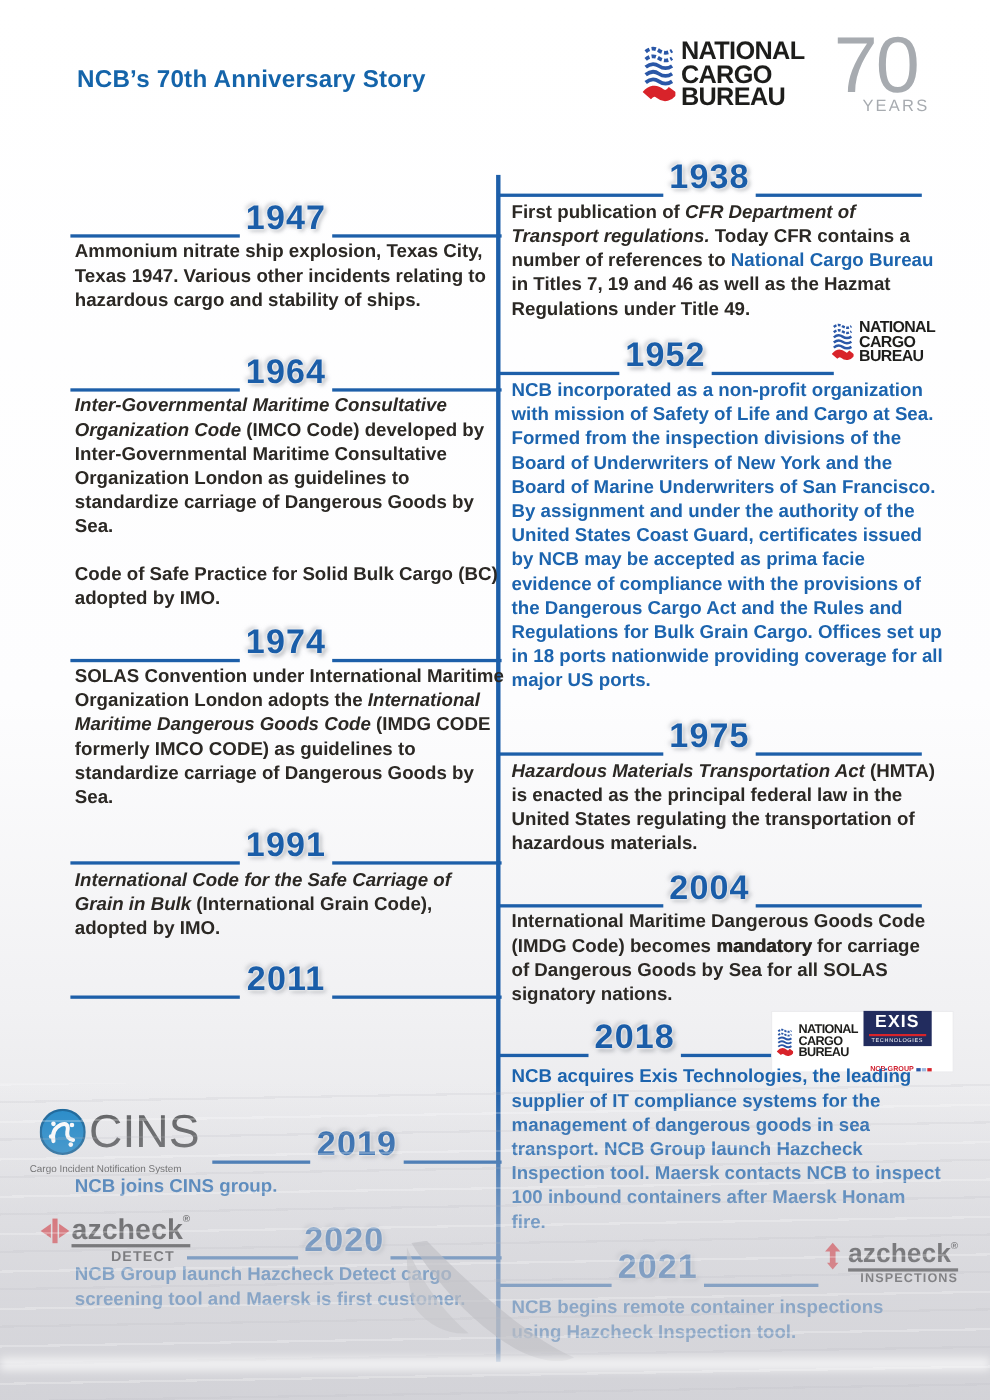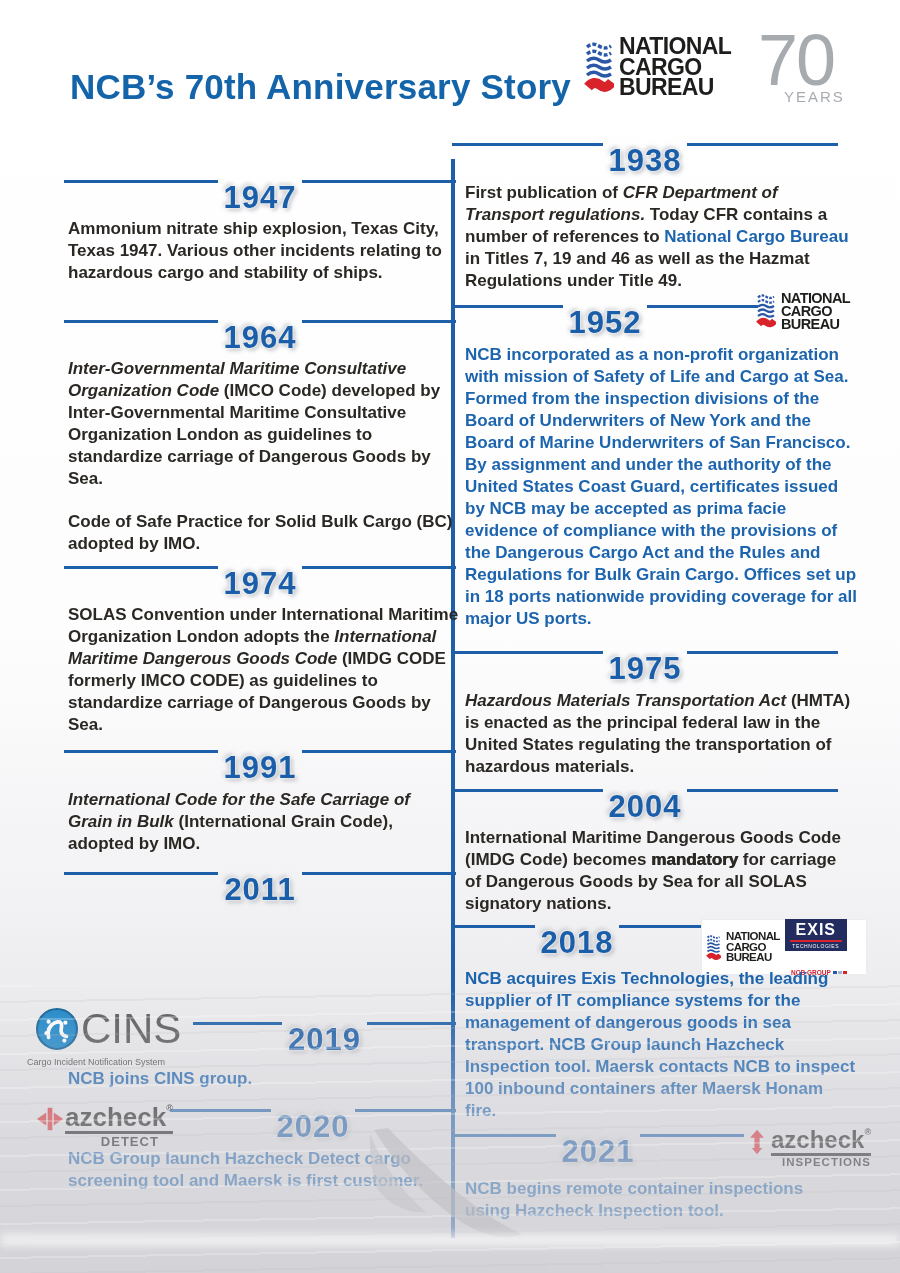--- a/index.html
+++ b/index.html
@@ -1,21 +1,21 @@
 <!DOCTYPE html>
 <html><head>
 <meta charset="utf-8">
 <style>
   html,body{margin:0;padding:0;background:#fff;}
   .page{position:relative;width:900px;height:1273px;overflow:hidden;
         font-family:"Liberation Sans",sans-serif;
         background:linear-gradient(180deg,#ffffff 0%,#fdfdfe 50%,#f1f1f3 72%,#e3e3e6 90%,#e9e9eb 100%);}
   
   .vline{position:absolute;left:451px;top:159px;width:4px;height:1079px;background:#1d5fa9;}
-  .year-row{position:absolute;display:flex;align-items:flex-start;height:36px;}
+  .year-row{position:absolute;display:flex;align-items:flex-end;height:36px;}
   .hline{flex:1;height:3px;background:#1d5fa9;}
   .year{font-size:31px;font-weight:700;color:#1a5da8;margin:0 6px;letter-spacing:1px;
         text-shadow:0 0 2px #fff,0 0 4px #fff,2px 2px 4px rgba(150,154,160,.8),-2px -2px 4px rgba(150,154,160,.6);}
   .txt{position:absolute;font-size:17px;line-height:22px;color:#2b2824;font-weight:700;}
   .txt p{margin:0 0 21px;}
   .it{font-style:italic;}
   .bd{text-shadow:.6px 0 currentColor;}
   .blue{color:#1c64ae;}
   
   #yr-1938{left:452px;top:143px;width:386px}  #tx-1938{left:465px;top:182px;width:388px}
@@ -25,21 +25,21 @@
   #yr-1974{left:64px;top:566px;width:392px}   #tx-1974{left:68px;top:604px;width:392px}
   #yr-1975{left:452px;top:651px;width:386px}  #tx-1975{left:465px;top:690px;width:390px}
   #yr-1991{left:64px;top:750px;width:392px}   #tx-1991{left:68px;top:789px;width:386px}
   #yr-2004{left:452px;top:789px;width:386px}  #tx-2004{left:465px;top:827px;width:392px}
   #yr-2011{left:64px;top:872px;width:392px}   #tx-2011{left:68px;top:910px;width:386px}
   #yr-2018{left:452px;top:925px;width:250px}  #tx-2018{left:465px;top:968px;width:392px}
   #yr-2019{left:193px;top:1022px;width:263px} #tx-2019{left:68px;top:1068px;width:386px}
   #yr-2020{left:170px;top:1109px;width:286px} #tx-2020{left:68px;top:1148px;width:388px}
   #yr-2021{left:452px;top:1134px;width:292px} #tx-2021{left:465px;top:1178px;width:388px}
   
-  .title{position:absolute;left:70px;top:44px;font-size:35px;font-weight:700;color:#1464aa;letter-spacing:.2px;}
+  .title{position:absolute;left:70px;top:44px;font-size:22px;font-weight:700;color:#1464aa;letter-spacing:.2px;}
   
   .ncb{display:flex;align-items:flex-end;gap:5px;color:#1d1d1b;}
   .ncb .nm{font-weight:700;line-height:.9;letter-spacing:-.6px;}
   .ncb.lg .nm{font-size:23px}  .ncb.lg svg{width:30px;height:58px}
   .ncb.md .nm{font-size:14.5px} .ncb.md svg{width:20px;height:38px}
   .ncb.sm .nm{font-size:11.5px} .ncb.sm svg{width:15px;height:29px}
   #logo-header{position:absolute;left:584px;top:36px;}
   #logo-1952{position:absolute;left:756px;top:292px;}
   #badge-70{position:absolute;left:758px;top:24px;width:80px;text-align:left;color:#a7abb0;}
   #badge-70 .n70{font-size:72px;line-height:1;font-weight:400;letter-spacing:-2px;}

